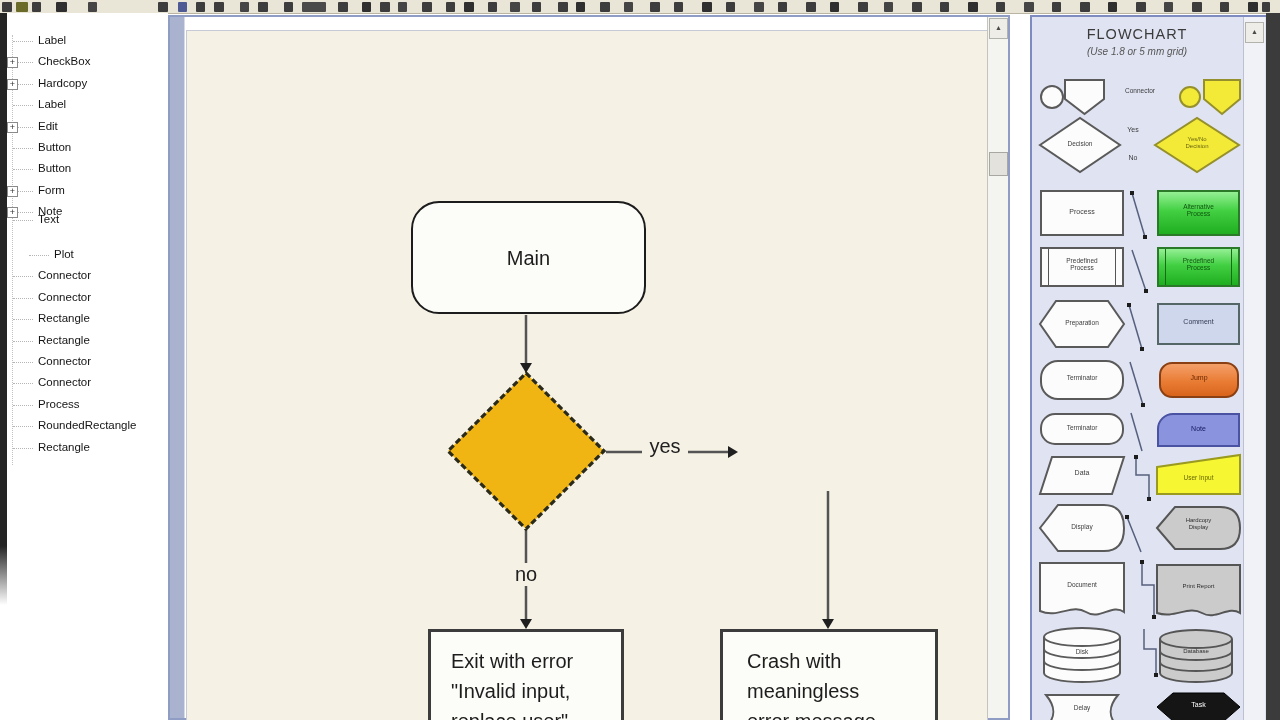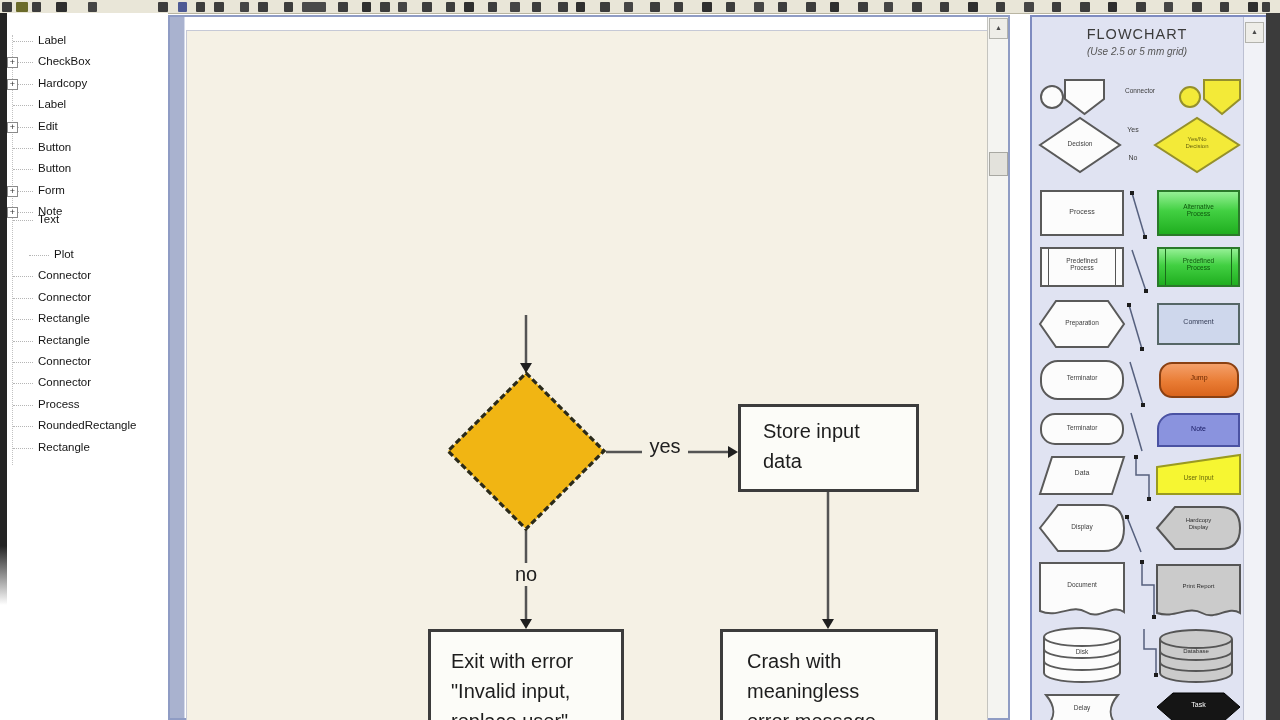--- a/index.html
+++ b/index.html
@@ -220,42 +220,41 @@
       </g>
       <g fill="#1f1f1f">
         <polygon points="333,332 345,332 339,342"></polygon>
         <polygon points="541,415 541,427 551,421"></polygon>
         <polygon points="333,588 345,588 339,598"></polygon>
         <polygon points="635,588 647,588 641,598"></polygon>
       </g>
       <polygon points="339,342 417,420 339,498 261,420" fill="#f1b513" stroke="#2a2a1a" stroke-width="3.2" stroke-dasharray="6,3"></polygon>
     </svg>
 
-    <div class="fc-box" id="node-store">Store input
-data</div>
+    <div class="fc-box" id="node-main">Main</div>
     <div class="fc-box" id="node-exit">Exit with error
 "Invalid input,
 replace user"</div>
     <div class="fc-box" id="node-crash">Crash with
 meaningless
 error message</div>
 
     <span class="edge-label" style="left:455px;top:404px;width:46px;">yes</span>
     <span class="edge-label" style="left:320px;top:532px;width:38px;">no</span>
   </div>
 
   <div id="canvas-vscroll">
     <div class="scr-btn" style="top:1px;">▲</div>
     <div id="canvas-thumb"></div>
   </div>
 </div>
 
 <div id="palette">
   <div id="palette-title">FLOWCHART</div>
-  <div id="palette-subtitle">(Use 2.5 or 5 mm grid)</div>
+  <div id="palette-subtitle">(Use 1.8 or 5 mm grid)</div>
 
   <svg width="211" height="703" style="position:absolute;left:0;top:0;">
 
     <g stroke="#55607e" stroke-width="1.5" fill="none">
       <line x1="100" y1="176" x2="113" y2="220"></line>
       <line x1="100" y1="233" x2="114" y2="274"></line>
       <line x1="97" y1="288" x2="110" y2="332"></line>
       <line x1="98" y1="345" x2="111" y2="388"></line>
       <line x1="99" y1="396" x2="110" y2="434"></line>
       <polyline points="104,440 104,458 117,458 117,482"></polyline>

